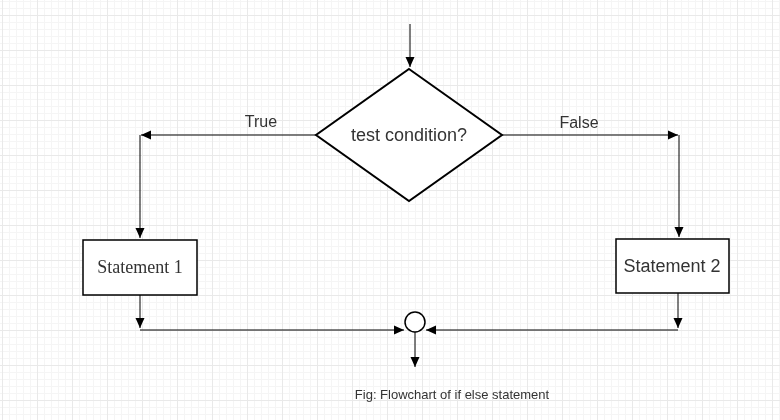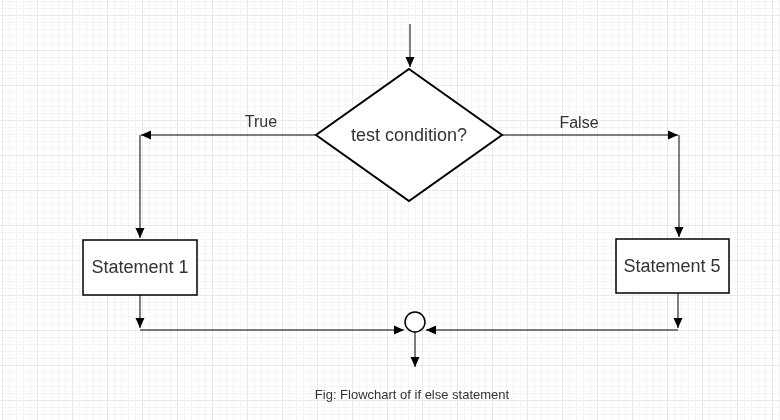--- a/index.html
+++ b/index.html
@@ -89,19 +89,19 @@
 
     <circle cx="415" cy="322" r="10" fill="#ffffff" stroke="#000000" stroke-width="1.5"></circle>
   </svg>
 
   <div class="lbl" style="left:409px; top:135px;">test condition?</div>
 
   <div class="lbl edge" style="left:261px; top:122px;">True</div>
 
   <div class="lbl edge" style="left:579px; top:123px;text-align:center;">False</div>
 
-  <div class="lbl" style="left:140px; top:267px;">Statement 1</div>
+  <div class="lbl" style="left:140px; top:267px;font-family:Liberation Serif, serif;">Statement 1</div>
 
-  <div class="lbl" style="left:672px; top:266px;">Statement 5</div>
+  <div class="lbl" style="left:672px; top:266px;">Statement 2</div>
 
-  <div class="lbl caption" style="left:412px; top:394px;">Fig: Flowchart of if else statement</div>
+  <div class="lbl caption" style="left:452px; top:394px;">Fig: Flowchart of if else statement</div>
 
 </div>
 
 </body></html>

